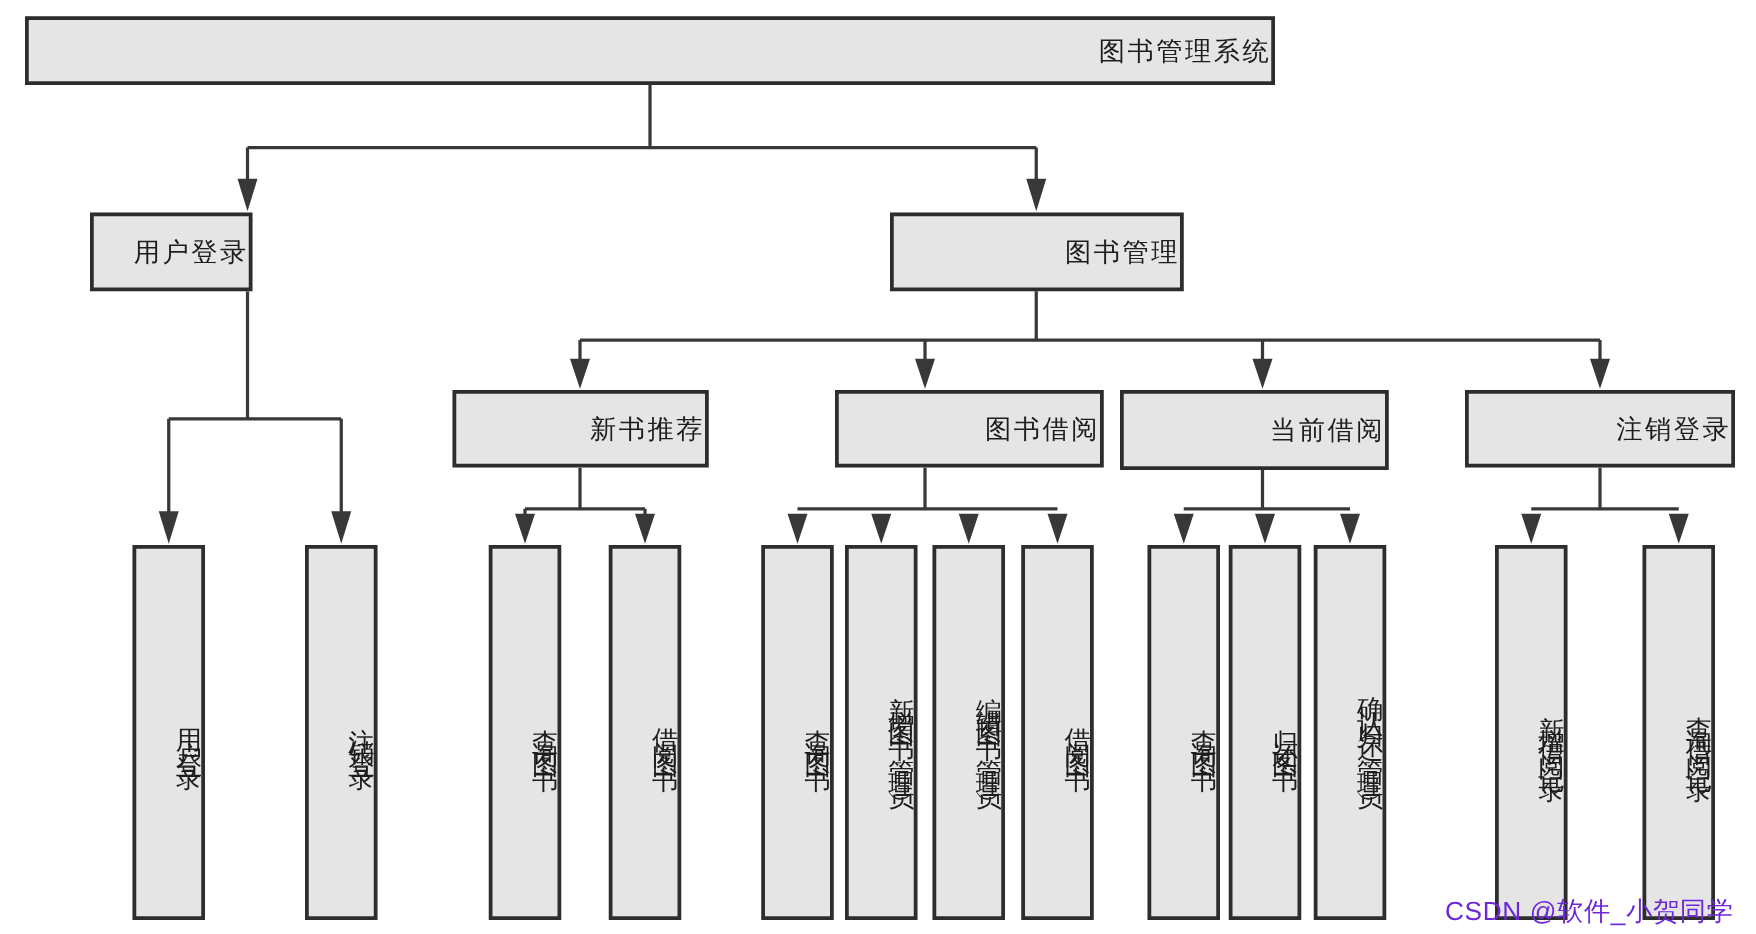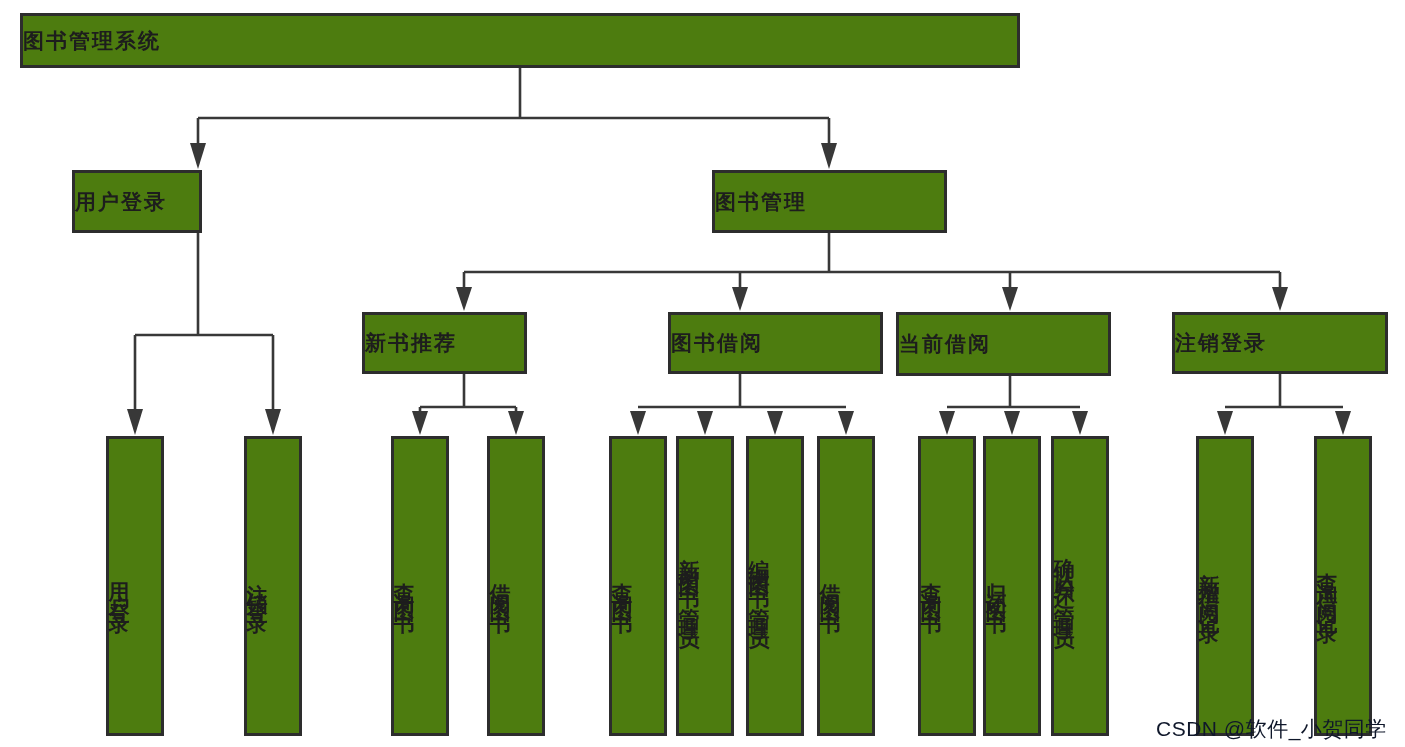--- a/index.html
+++ b/index.html
@@ -5,32 +5,32 @@
   html,body{margin:0;padding:0;background:#ffffff;}
   *{box-sizing:border-box;}
   .canvas{
     position:relative;width:1405px;height:747px;background:#ffffff;overflow:hidden;
     font-family:"Liberation Sans",sans-serif;color:#1d1d1d;
   }
   svg.wires{position:absolute;left:0;top:0;z-index:1;}
   svg.wires polyline,svg.wires line{stroke:#383838;stroke-width:2.6;fill:none;}
   svg.wires polygon{fill:#383838;stroke:none;}
   .node{
-    position:absolute;background:#4d7c0f;border:3px solid #2d2d2d;z-index:2;
-    display:flex;align-items:center;justify-content:flex-start;
-    font-size:21px;letter-spacing:2px;white-space:nowrap;font-weight:bold;
+    position:absolute;background:#e5e5e5;border:3px solid #2d2d2d;z-index:2;
+    display:flex;align-items:center;justify-content:flex-end;
+    font-size:21px;letter-spacing:2px;white-space:nowrap;
   }
   .leaf{width:58px;height:300px;top:436px;}
   .leaf .vtext{
     writing-mode:vertical-rl;text-orientation:mixed;
     letter-spacing:10px;font-size:21px;line-height:1;white-space:normal;
   }
   .watermark{
     position:absolute;left:1156px;top:715px;z-index:5;
-    font-size:21px;color:#0f172a;letter-spacing:0.5px;white-space:nowrap;
+    font-size:21px;color:#6d28d9;letter-spacing:0.5px;white-space:nowrap;
   }
 </style>
 </head>
 <body>
 
 <div class="canvas">
 
   <svg class="wires" width="1405" height="747">
 
     <g>
@@ -102,21 +102,21 @@
     <span>图书管理系统</span>
   </div>
 
   <div class="node" style="left:72px;top:170px;width:130px;height:63px;">
     <span>用户登录</span>
   </div>
   <div class="node" style="left:712px;top:170px;width:235px;height:63px;">
     <span>图书管理</span>
   </div>
 
-  <div class="node" style="left:362px;top:312px;width:165px;height:62px;">
+  <div class="node" style="left:362px;top:312px;width:205px;height:62px;">
     <span>新书推荐</span>
   </div>
   <div class="node" style="left:632px;top:312px;width:215px;height:62px;margin-left:36px;">
     <span>图书借阅</span>
   </div>
   <div class="node" style="left:896px;top:312px;width:215px;height:64px;">
     <span>当前借阅</span>
   </div>
   <div class="node" style="left:1172px;top:312px;width:216px;height:62px;">
     <span>注销登录</span>

